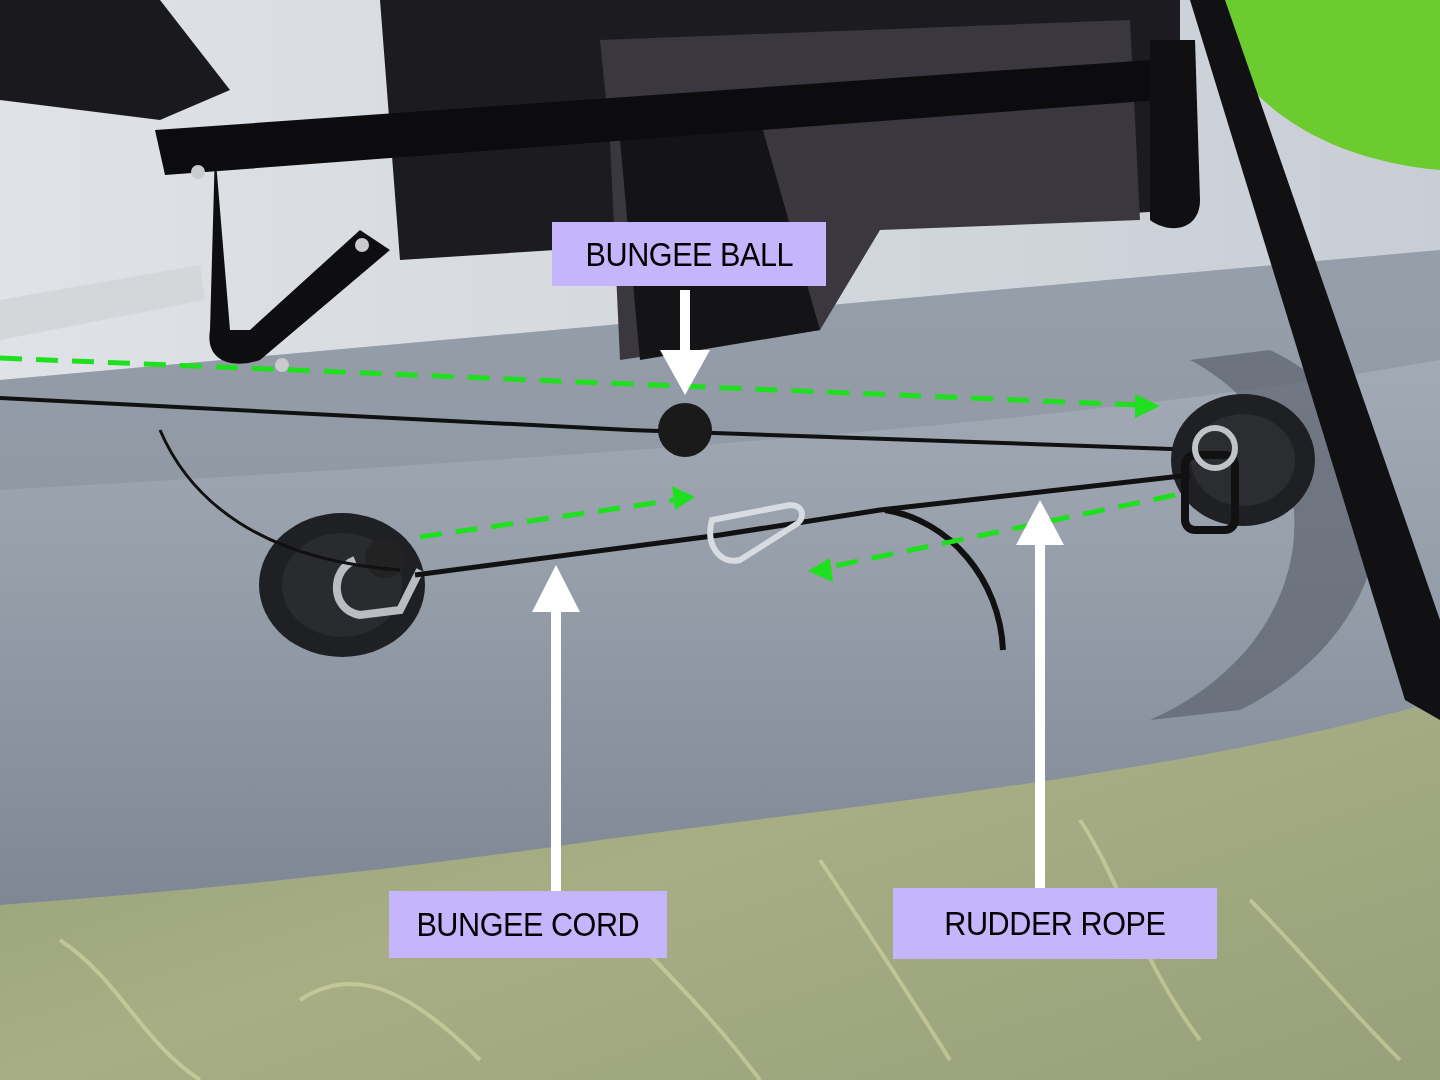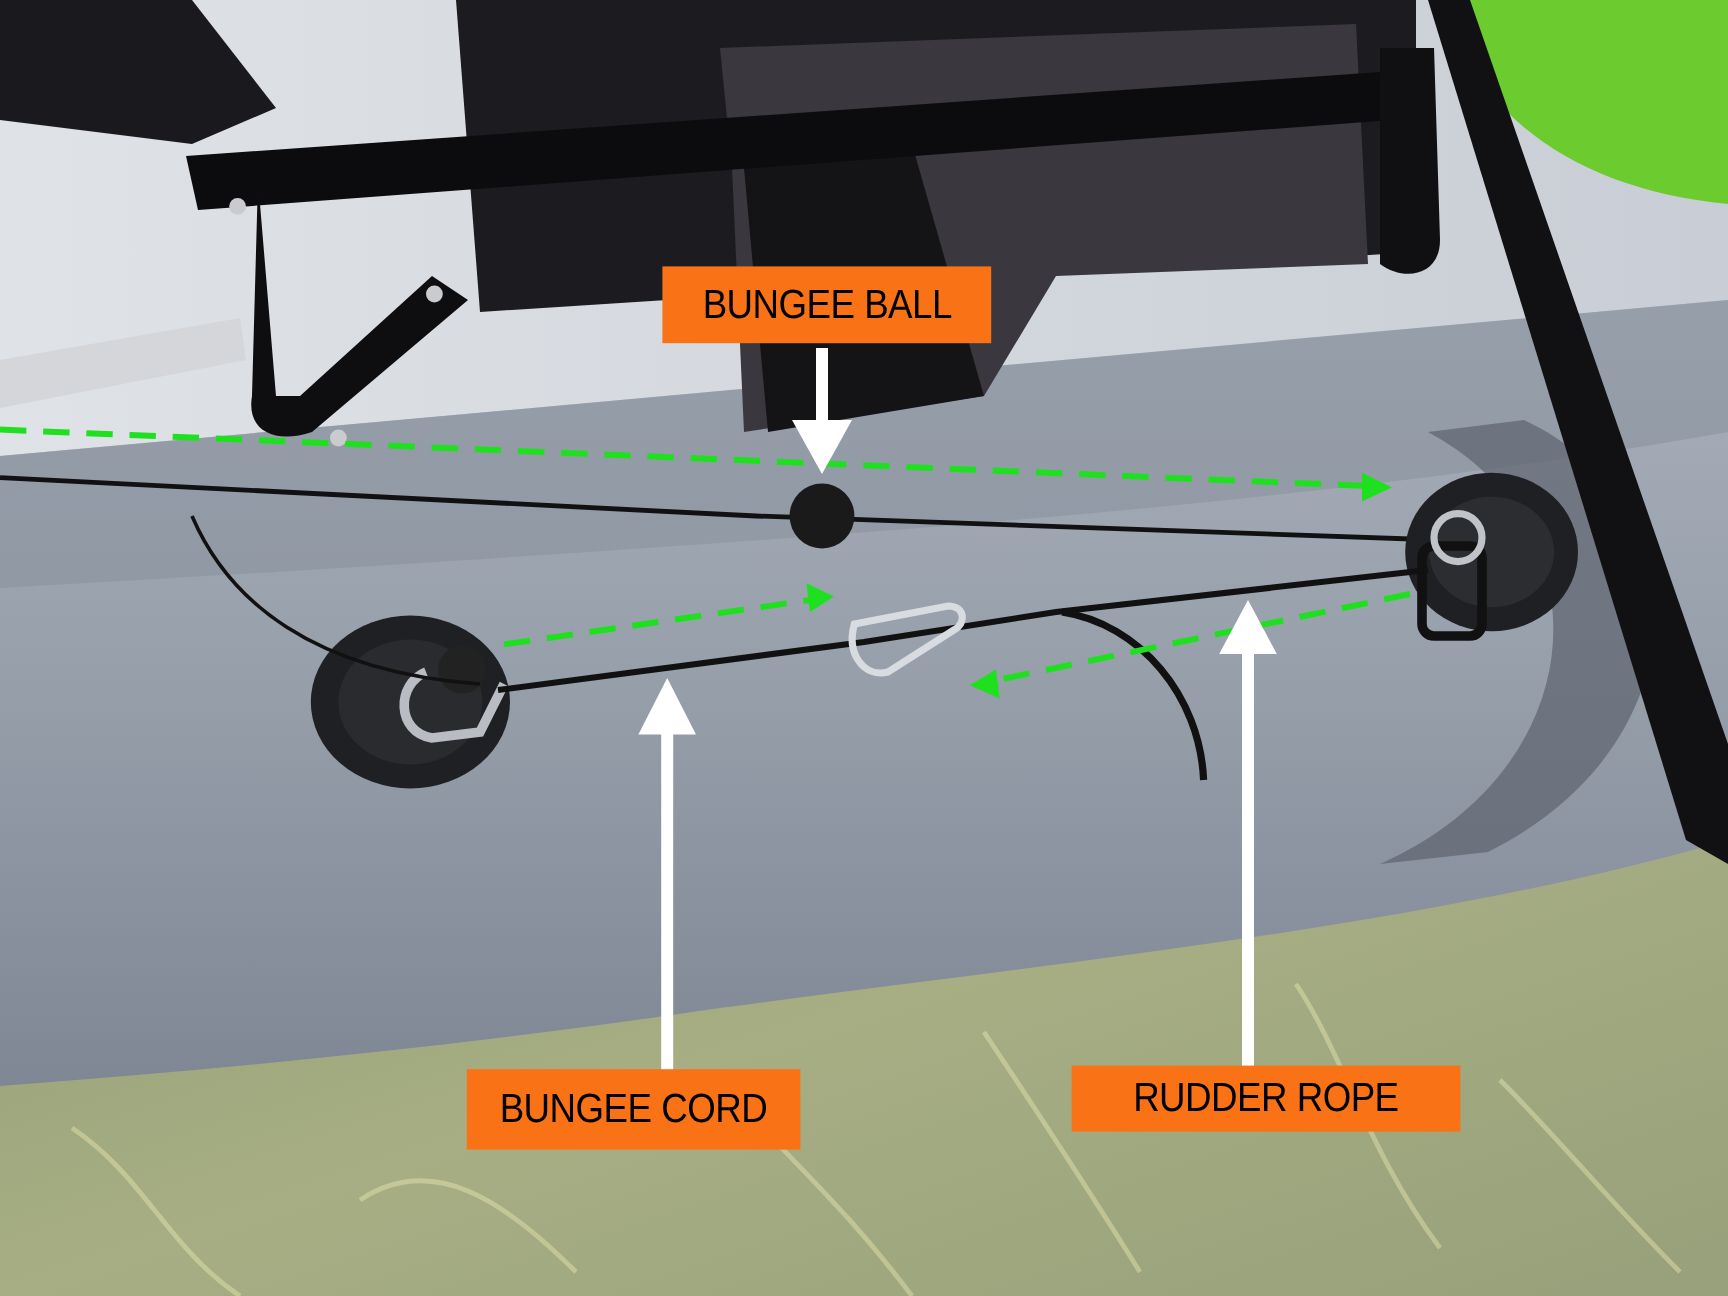--- a/index.html
+++ b/index.html
@@ -1,18 +1,18 @@
 <!DOCTYPE html>
 <html><head>
   <meta charset="utf-8">
   <style>
     html, body { margin:0; padding:0; }
     body { width:1440px; height:1080px; overflow:hidden; position:relative; background:#8f96a0; font-family:"Liberation Sans", sans-serif; }
     .scene { position:absolute; left:0; top:0; width:1440px; height:1080px; }
-    .label-box { position:absolute; background:#f97316; display:flex; align-items:center; justify-content:center; color:#000; font-family:"Liberation Sans", sans-serif; font-size:34px; letter-spacing:-0.5px; transform:scaleX(0.9); transform-origin:left center; }
+    .label-box { position:absolute; background:#c4b5fd; display:flex; align-items:center; justify-content:center; color:#000; font-family:"Liberation Sans", sans-serif; font-size:34px; letter-spacing:-0.5px; transform:scaleX(0.9); transform-origin:left center; }
     .label-text { white-space:nowrap; }
   </style>
 </head>
 <body>
 
 <svg class="scene" viewBox="0 0 1440 1080" xmlns="http://www.w3.org/2000/svg">
   <defs>
     <linearGradient id="tubeGrad" x1="0" y1="0" x2="0" y2="1">
       <stop offset="0" stop-color="#a9b0bc"></stop>
       <stop offset="0.5" stop-color="#969eaa"></stop>
@@ -106,15 +106,15 @@
 </svg>
 
 <div class="label-box" style="left:552px; top:222px; width:274px; height:64px; transform:none;">
   <span class="label-text" style="display:inline-block; transform:scaleX(0.9);">BUNGEE BALL</span>
 </div>
 
 <div class="label-box" style="left:389px; top:891px; width:278px; height:67px; transform:none;">
   <span class="label-text" style="display:inline-block; transform:scaleX(0.9);">BUNGEE CORD</span>
 </div>
 
-<div class="label-box" style="left:893px; top:888px; width:324px; height:55px; transform:none;">
+<div class="label-box" style="left:893px; top:888px; width:324px; height:71px; transform:none;">
   <span class="label-text" style="display:inline-block; transform:scaleX(0.9);">RUDDER ROPE</span>
 </div>
 
 </body></html>

